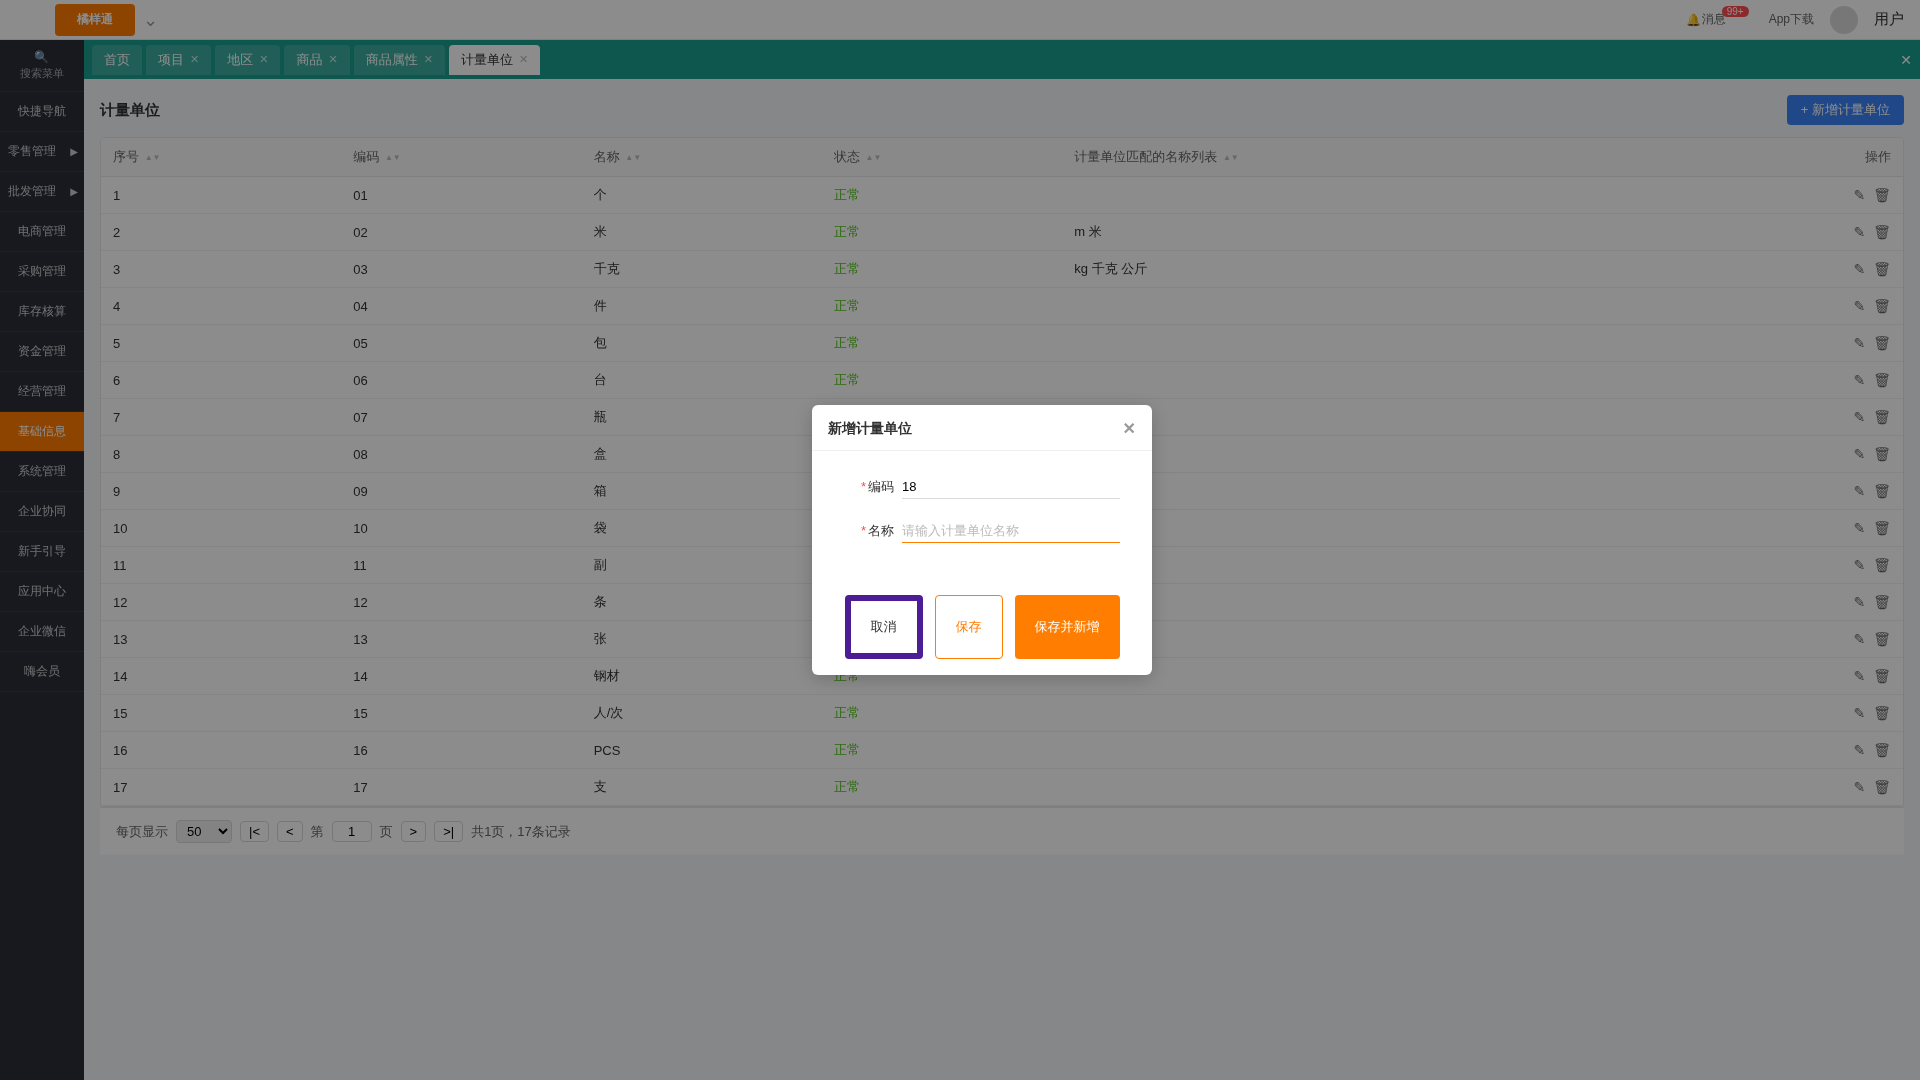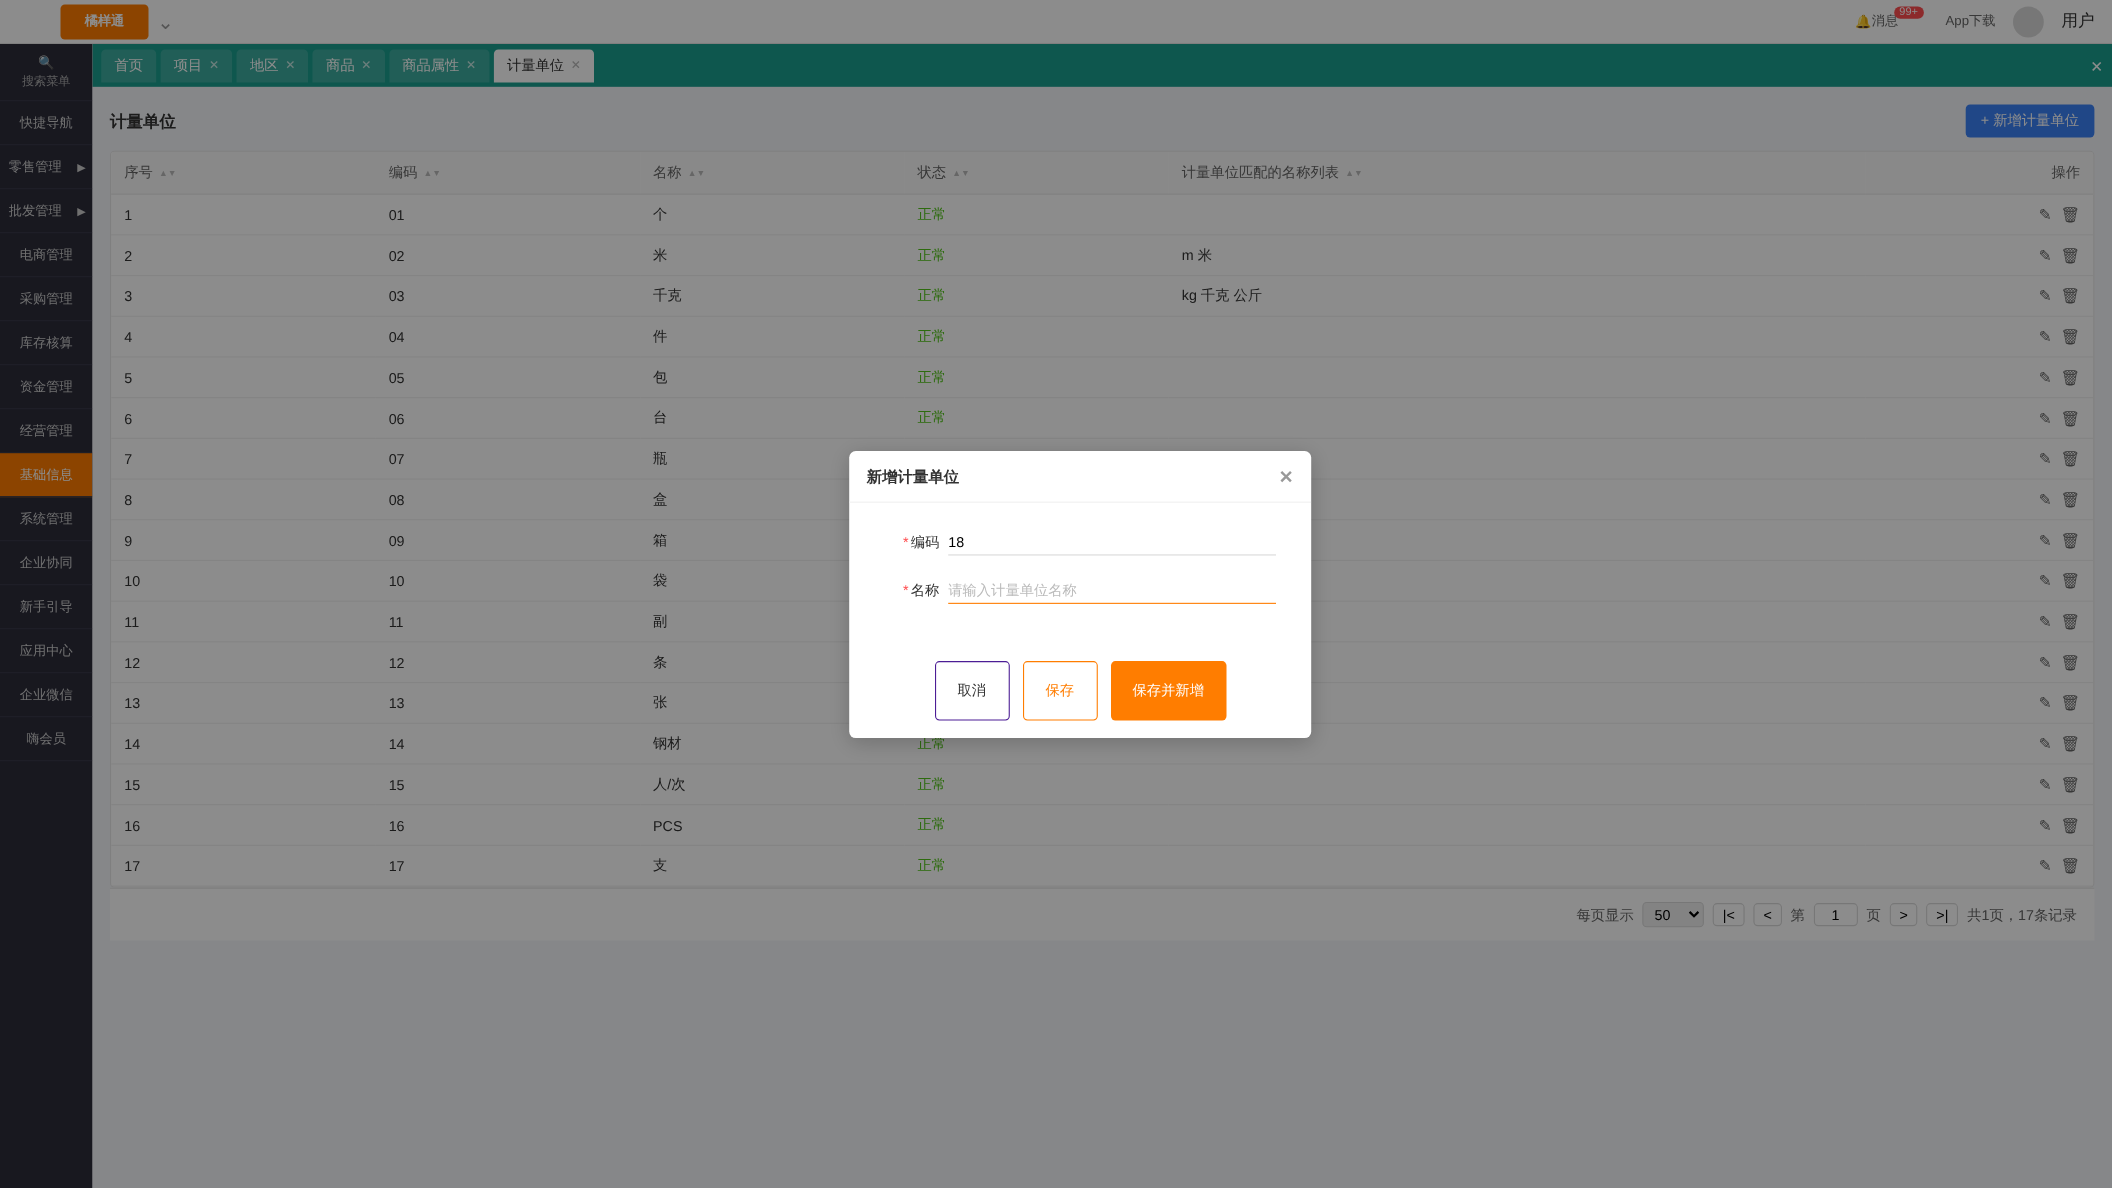--- a/index.html
+++ b/index.html
@@ -229,21 +229,20 @@
     .action-icon {
       cursor: pointer;
       color: #666;
       font-size: 14px;
     }
 
     
     .pagination {
       display: flex;
       align-items: center;
-      justify-content: flex-end;
       padding: 12px 16px;
       gap: 8px;
       font-size: 13px;
       color: #666;
       background: #fff;
       border-top: 1px solid #e8e8e8;
     }
     .pagination select {
       border: 1px solid #d9d9d9;
       border-radius: 4px;
@@ -275,21 +274,21 @@
       z-index: 100;
       display: flex;
       align-items: center;
       justify-content: center;
     }
 
     
     .modal {
       background: #fff;
       border-radius: 6px;
-      width: 420px;
+      width: 340px;
       box-shadow: 0 4px 20px rgba(0,0,0,0.2);
       overflow: hidden;
       margin-left: 44px;
     }
     .modal-header {
       padding: 14px 16px 12px;
       font-size: 14px;
       font-weight: bold;
       color: #333;
       border-bottom: 1px solid #f0f0f0;
@@ -336,21 +335,21 @@
     .form-input::placeholder {
       color: #bbb;
     }
     .modal-footer {
       padding: 12px 16px 16px;
       display: flex;
       justify-content: center;
       gap: 12px;
     }
     .btn-cancel {
-      border: 1px solid #4c1d95;
+      border: 6px solid #4c1d95;
       background: #fff;
       color: #333;
       border-radius: 4px;
       padding: 17px 20px;
       font-size: 13px;
       cursor: pointer;
     }
     .btn-save {
       border: 1px solid #ff7d00;
       background: #fff;

